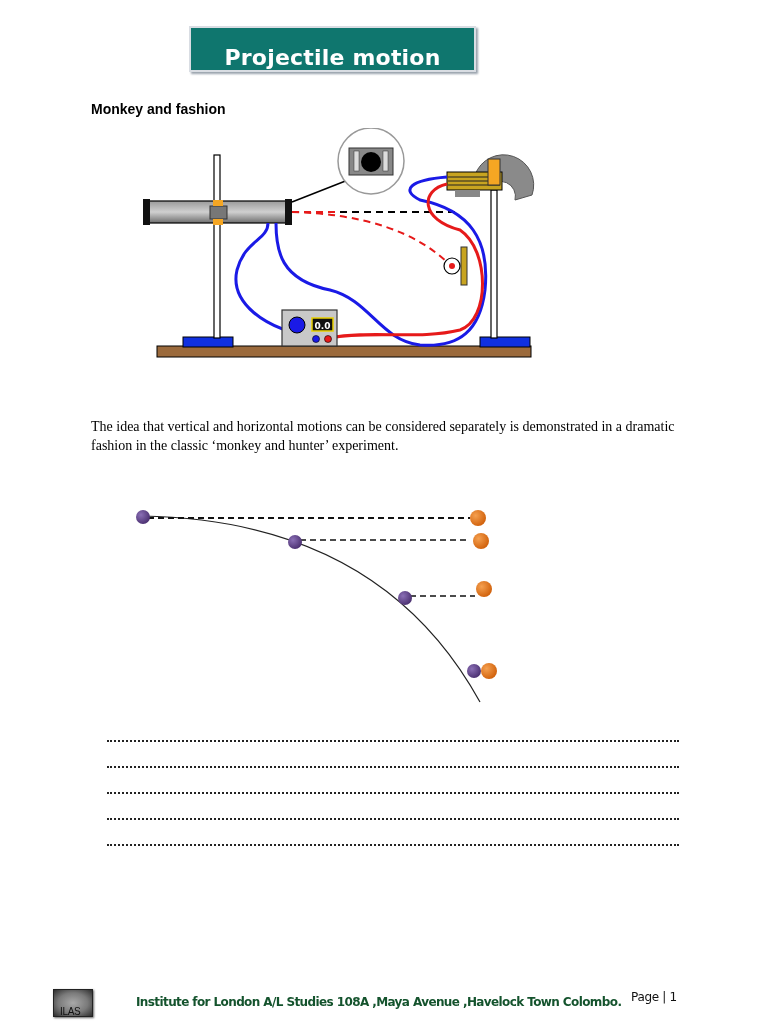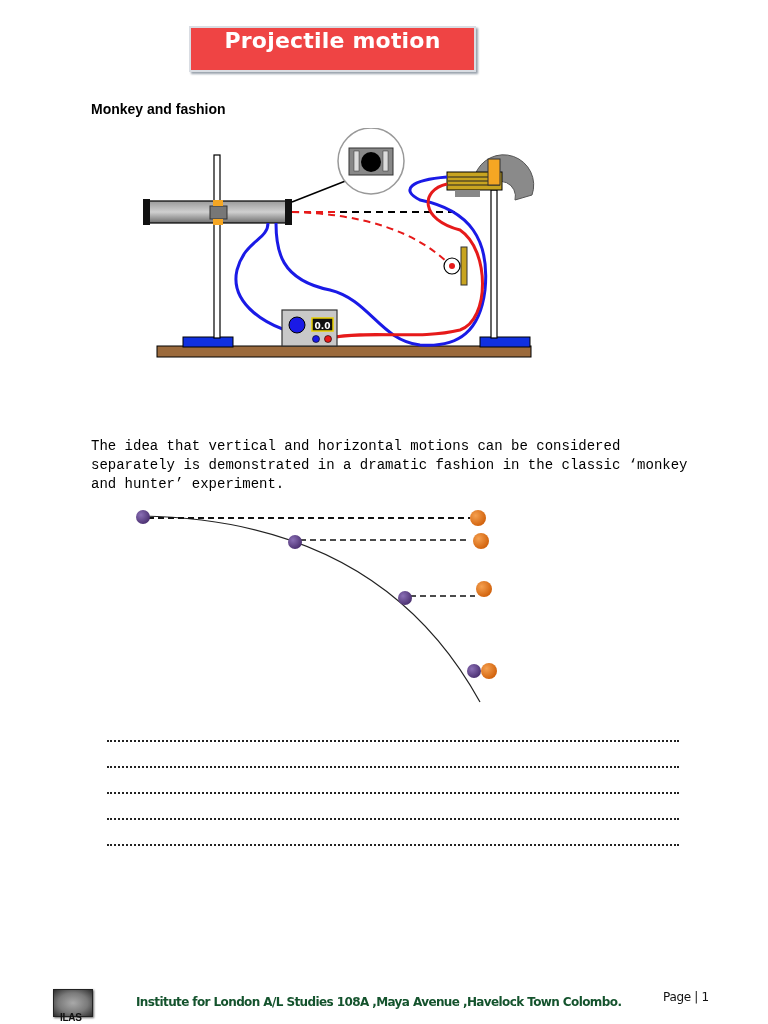--- a/index.html
+++ b/index.html
@@ -1,30 +1,30 @@
 <!DOCTYPE html>
 <html><head>
 <meta charset="utf-8">
 <style>
   html, body { margin:0; padding:0; background:#ffffff; }
   body { width:768px; height:1024px; position:relative; overflow:hidden; font-family:"Liberation Sans", sans-serif; color:#000; }
-  .title-box { position:absolute; left:189px; top:26px; width:287px; height:46px; background:#ef4444; border:2px solid #d9dde3; box-shadow:2px 2px 2px #9aa3ad; display:flex; align-items:flex-start; justify-content:center; box-sizing:border-box; }
+  .title-box { position:absolute; left:189px; top:26px; width:287px; height:46px; background:#0f766e; border:2px solid #d9dde3; box-shadow:2px 2px 2px #9aa3ad; display:flex; align-items:flex-end; justify-content:center; box-sizing:border-box; }
   .title-box span { color:#fff; font-family:"DejaVu Sans", sans-serif; font-size:22px; font-weight:bold; letter-spacing:0.2px; }
   .subtitle { position:absolute; left:91px; top:101px; font-size:14px; font-weight:bold; font-family:"Liberation Sans", sans-serif; }
   .apparatus { position:absolute; left:140px; top:128px; width:400px; height:236px; }
-  .paragraph { position:absolute; left:91px; top:417px; width:600px; font-family:Liberation Mono, monospace; font-size:14px; line-height:19px;margin-top:20px; }
+  .paragraph { position:absolute; left:91px; top:417px; width:600px; font-family:Liberation Serif, serif; font-size:14px; line-height:19px; }
   .trajectory { position:absolute; left:120px; top:495px; width:400px; height:215px; }
   .answer-lines { position:absolute; left:107px; top:736px; width:572px; }
   .answer-line { height:26px; border-bottom:2px dotted #222; box-sizing:border-box; margin-top:-20px; padding-top:20px; }
   .answer-line + .answer-line { margin-top:0; padding-top:0; }
   .footer { position:absolute; left:0; top:985px; width:768px; height:36px; }
   .logo { position:absolute; left:53px; top:4px; width:40px; height:28px; background:radial-gradient(ellipse at center, #a9a9a9 0%, #7a7a7a 55%, #2e2e2e 100%); border:1px solid #222; box-shadow:1px 1px 2px #666; box-sizing:border-box; }
-  .logo span { position:absolute; left:6px; top:22px; font-size:10px; font-weight:bold; color:#111; font-family:"Liberation Sans", sans-serif; letter-spacing:-0.3px; }
+  .logo span { position:absolute; left:6px; top:16px; font-size:10px; font-weight:normal; color:#111; font-family:"Liberation Sans", sans-serif; letter-spacing:-0.3px; }
   .footer-address { position:absolute; left:136px; top:10px; font-size:12px; font-weight:bold; font-family:"DejaVu Sans", sans-serif; letter-spacing:-0.6px; color:#14532d; }
-  .footer-page { position:absolute; left:631px; top:5px; font-size:12px; font-family:"DejaVu Sans", sans-serif; color:#111; letter-spacing:-0.3px;margin-left:32px; }
+  .footer-page { position:absolute; left:631px; top:5px; font-size:12px; font-family:"DejaVu Sans", sans-serif; color:#111; letter-spacing:-0.3px; }
 </style>
 </head>
 <body>
 
 <div class="title-box">
   <span>Projectile motion</span>
 </div>
 
 <div class="subtitle">Monkey and fashion</div>
 

